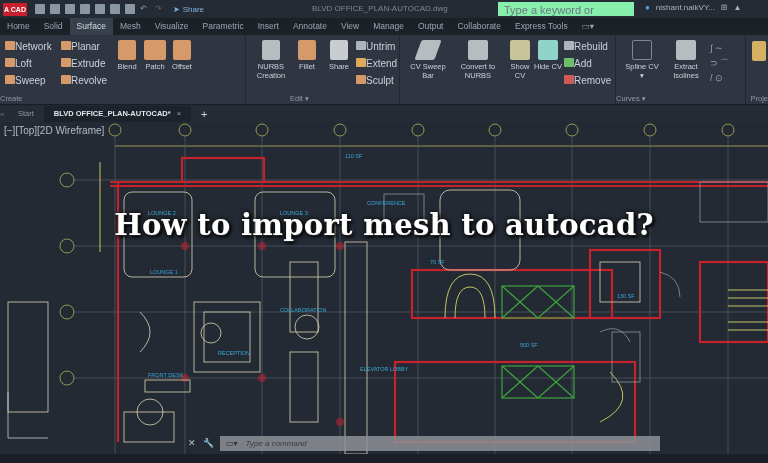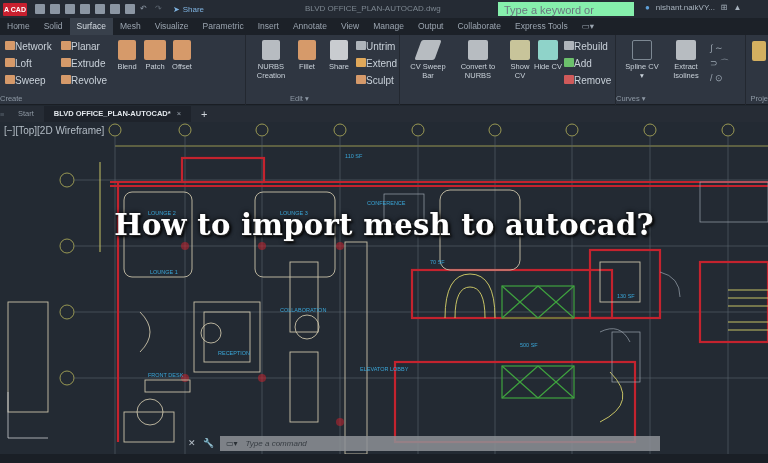--- a/index.html
+++ b/index.html
@@ -2,21 +2,21 @@
 <html><head>
 <meta charset="utf-8">
 <style>
 *{box-sizing:border-box;margin:0;padding:0}
 html,body{width:768px;height:463px;overflow:hidden;background:#212830;font-family:"Liberation Sans",sans-serif}
 .titlebar{position:absolute;left:0;top:0;width:768px;height:18px;background:#252b34;display:flex;align-items:center;color:#9aa3ad;font-size:8px}
 .logo{width:24px;height:13px;background:#c8202f;margin-left:3px;color:#fff;font-size:7px;font-weight:bold;display:flex;align-items:center;justify-content:center;border-radius:1px}
 .qa{display:flex;align-items:center;gap:5px;margin-left:8px}
 .qa span{display:inline-block;width:10px;height:10px;background:#8b96a3;border-radius:1px}
 .share{color:#7fb3e0;margin-left:8px;display:flex;align-items:center;gap:3px}
-.doctitle{position:absolute;left:305px;top:4px;color:#7d8791}
+.doctitle{position:absolute;left:312px;top:4px;color:#7d8791}
 .search{position:absolute;left:498px;top:2px;width:136px;height:14px;background:#86efac;color:#6b7580;font-size:11px;padding:2px 6px}
 .user{position:absolute;left:645px;top:3px;display:flex;gap:6px;align-items:center;color:#a8b3be}
 .menubar{position:absolute;left:0;top:18px;width:768px;height:17px;background:#1c2128;display:flex;align-items:center;font-size:8.5px;color:#9ba5b0}
 .menubar div{padding:0 7px;height:17px;line-height:17px}
 .menubar .active{background:#38404b;color:#d6dde4}
 .ribbon{position:absolute;left:0;top:35px;width:768px;height:70px;background:#2f3641;border-bottom:1px solid #1a1e24}
 .panel{position:absolute;top:0;height:70px;border-right:1px solid #232830}
 .plabel{position:absolute;bottom:2px;left:0;right:0;text-align:left;font-size:7.5px;color:#8d98a4}
 .btn{position:absolute;text-align:center;font-size:7.5px;color:#c9d1d9;line-height:9px}
 .ico{display:block;margin:0 auto 2px;border-radius:2px}

